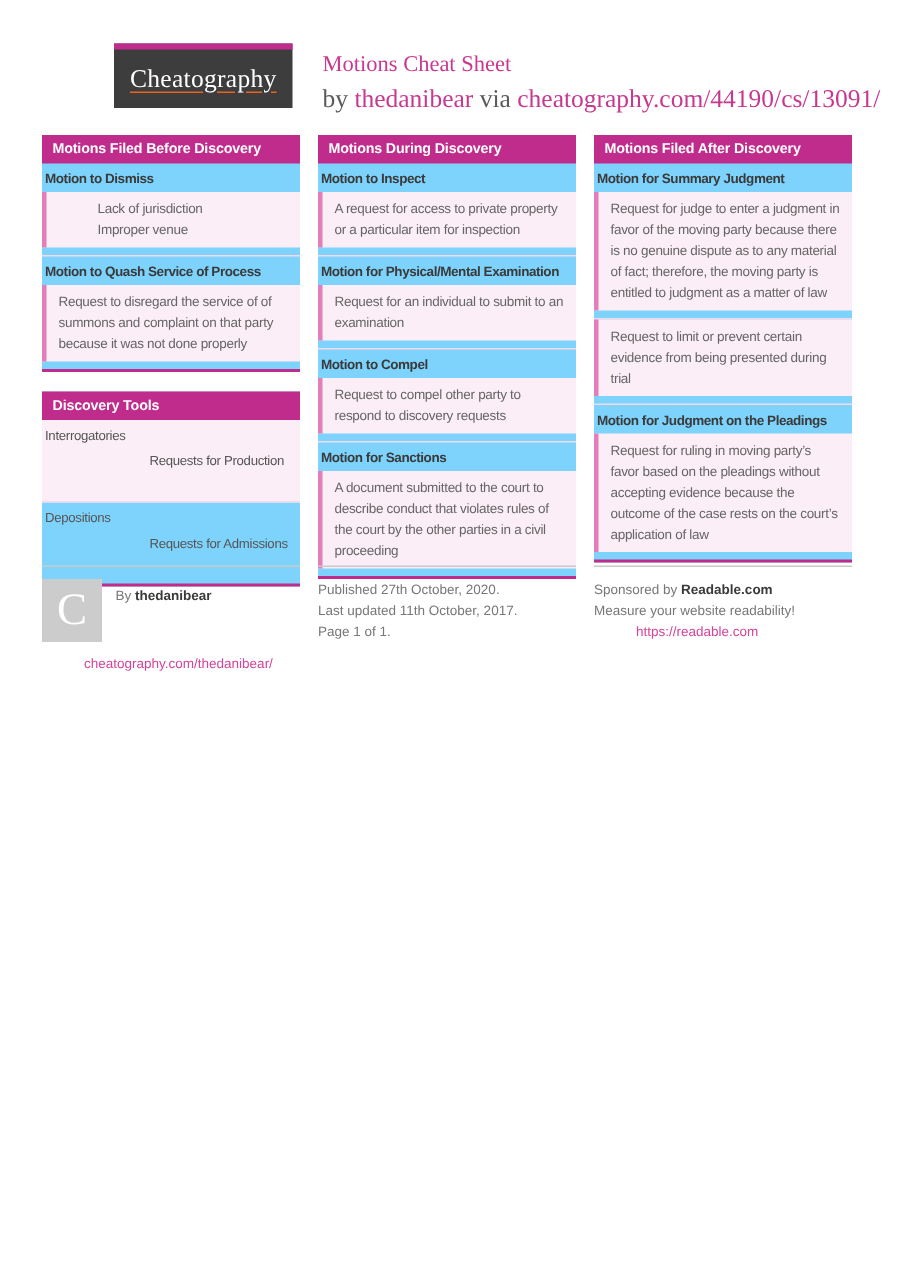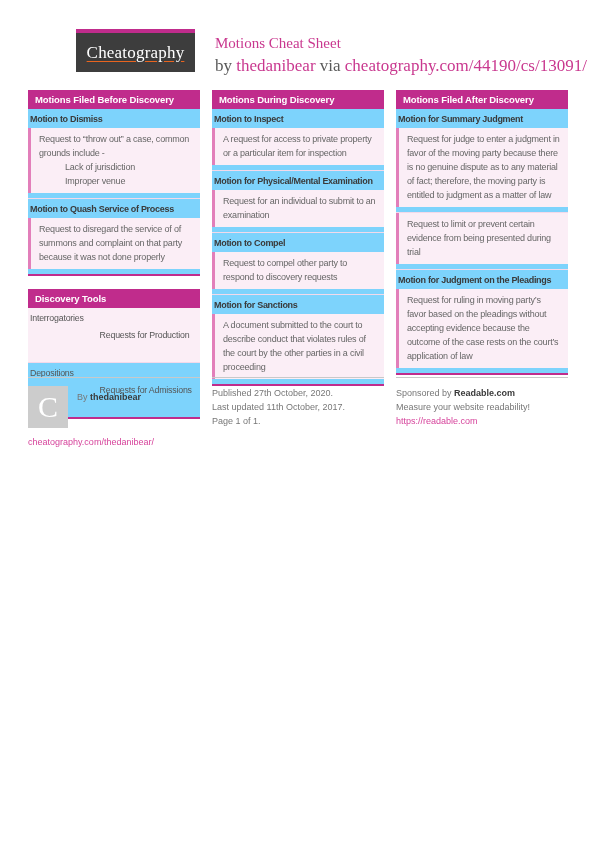--- a/index.html
+++ b/index.html
@@ -50,21 +50,21 @@
   .footer { position:absolute; left:28px; top:377px; width:540px; display:flex; gap:12px; }
   .fcol { width:172px; border-top:1px solid #c9c9c9; padding-top:8px; font-size:9px; color:#777777; line-height:14px; }
   .avatar-row { display:flex; gap:9px; }
   .avatar {
     width:40px; height:42px; background:#cccccc; color:#ffffff;
     font-family:"Liberation Serif","DejaVu Serif",serif; font-size:30px;
     display:flex; align-items:center; justify-content:center; flex:0 0 auto;
   }
   .by-line { padding-top:4px; }
   .bold-dark { font-weight:bold; color:#3a3a3a; }
-  .pink-link { color:#d6439b; }
+  .pink-link { color:#d6439b;margin-left:28px; }
   .author-link { display:block; margin-top:7px; }
 </style>
 </head>
 <body>
 
 <div class="page">
 
   <div class="logo-box">
     <span class="logo-text">Cheatography</span>
   </div>
@@ -79,21 +79,20 @@
   </div>
 
   <div class="columns">
 
     <div class="col">
       <div class="card">
         <div class="card-title">Motions Filed Before Discovery</div>
         <div class="section">
           <div class="sec-heading">Motion to Dismiss</div>
           <div class="desc">
-            <div>Request to “throw out” a case, common grounds include -</div>
             <div class="desc-list-item">Lack of jurisdiction</div>
             <div class="desc-list-item">Improper venue</div>
           </div>
         </div>
         <div class="section">
           <div class="sec-heading">Motion to Quash Service of Process</div>
           <div class="desc">
             <div>Request to disregard the service of of summons and complaint on that party because it was not done properly</div>
           </div>
         </div>

